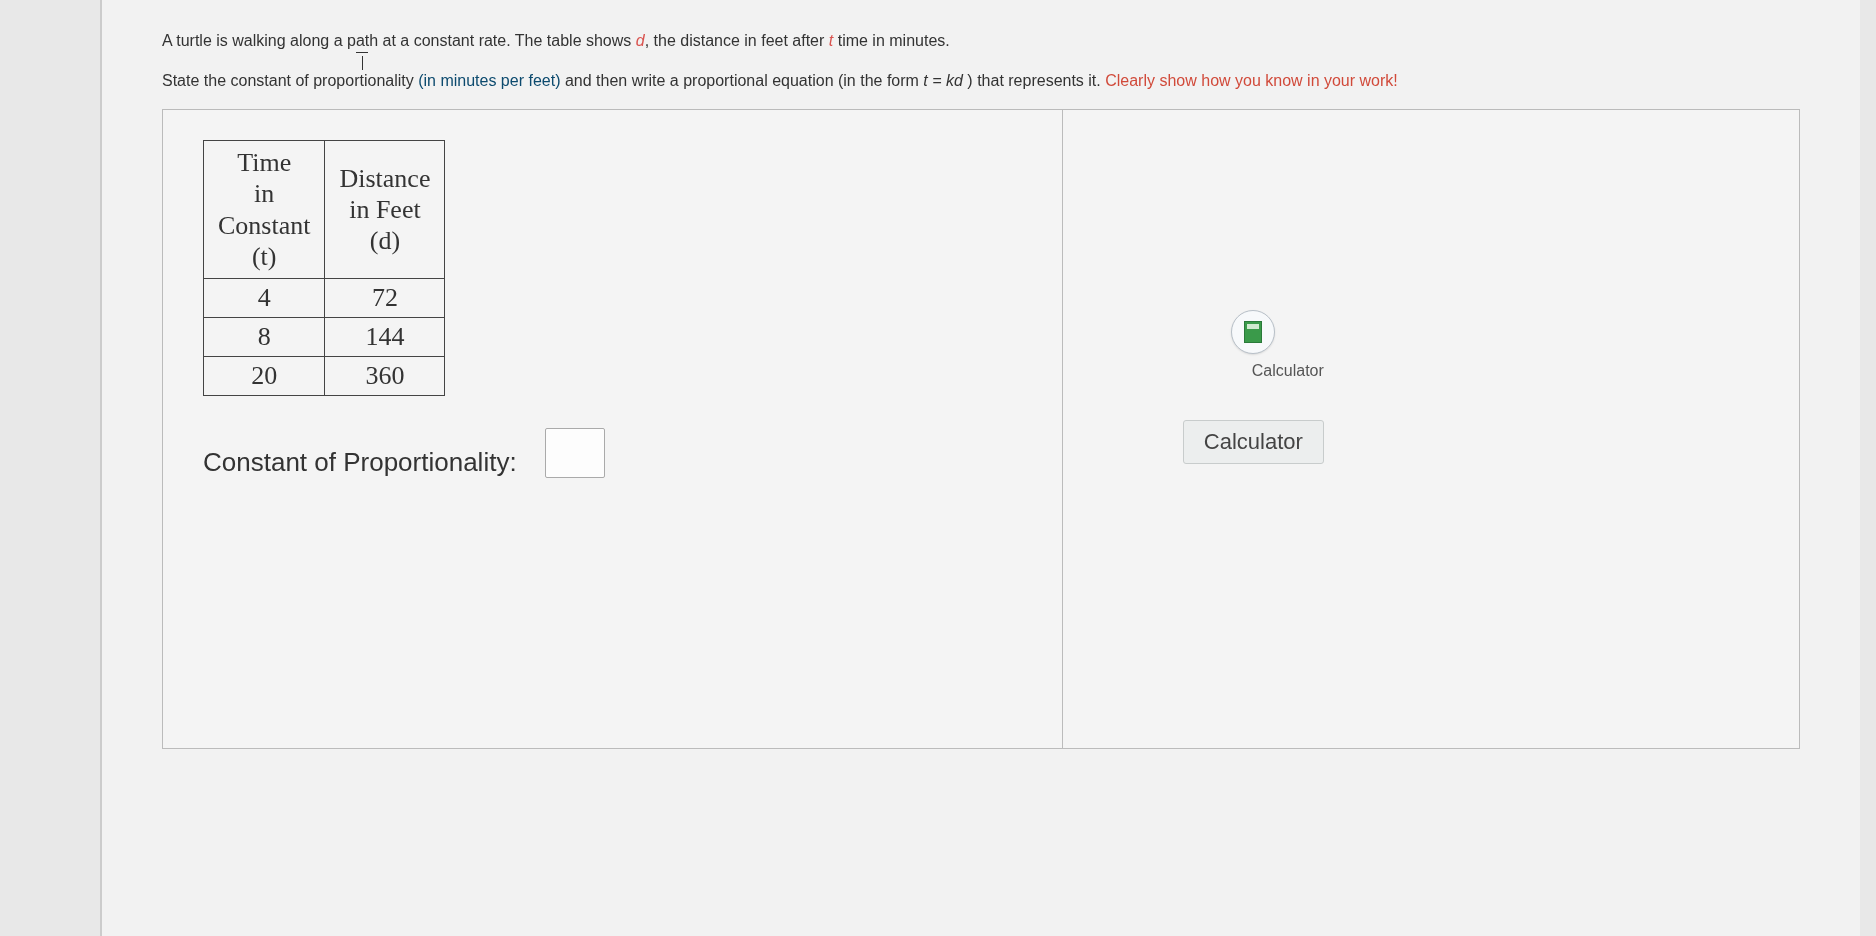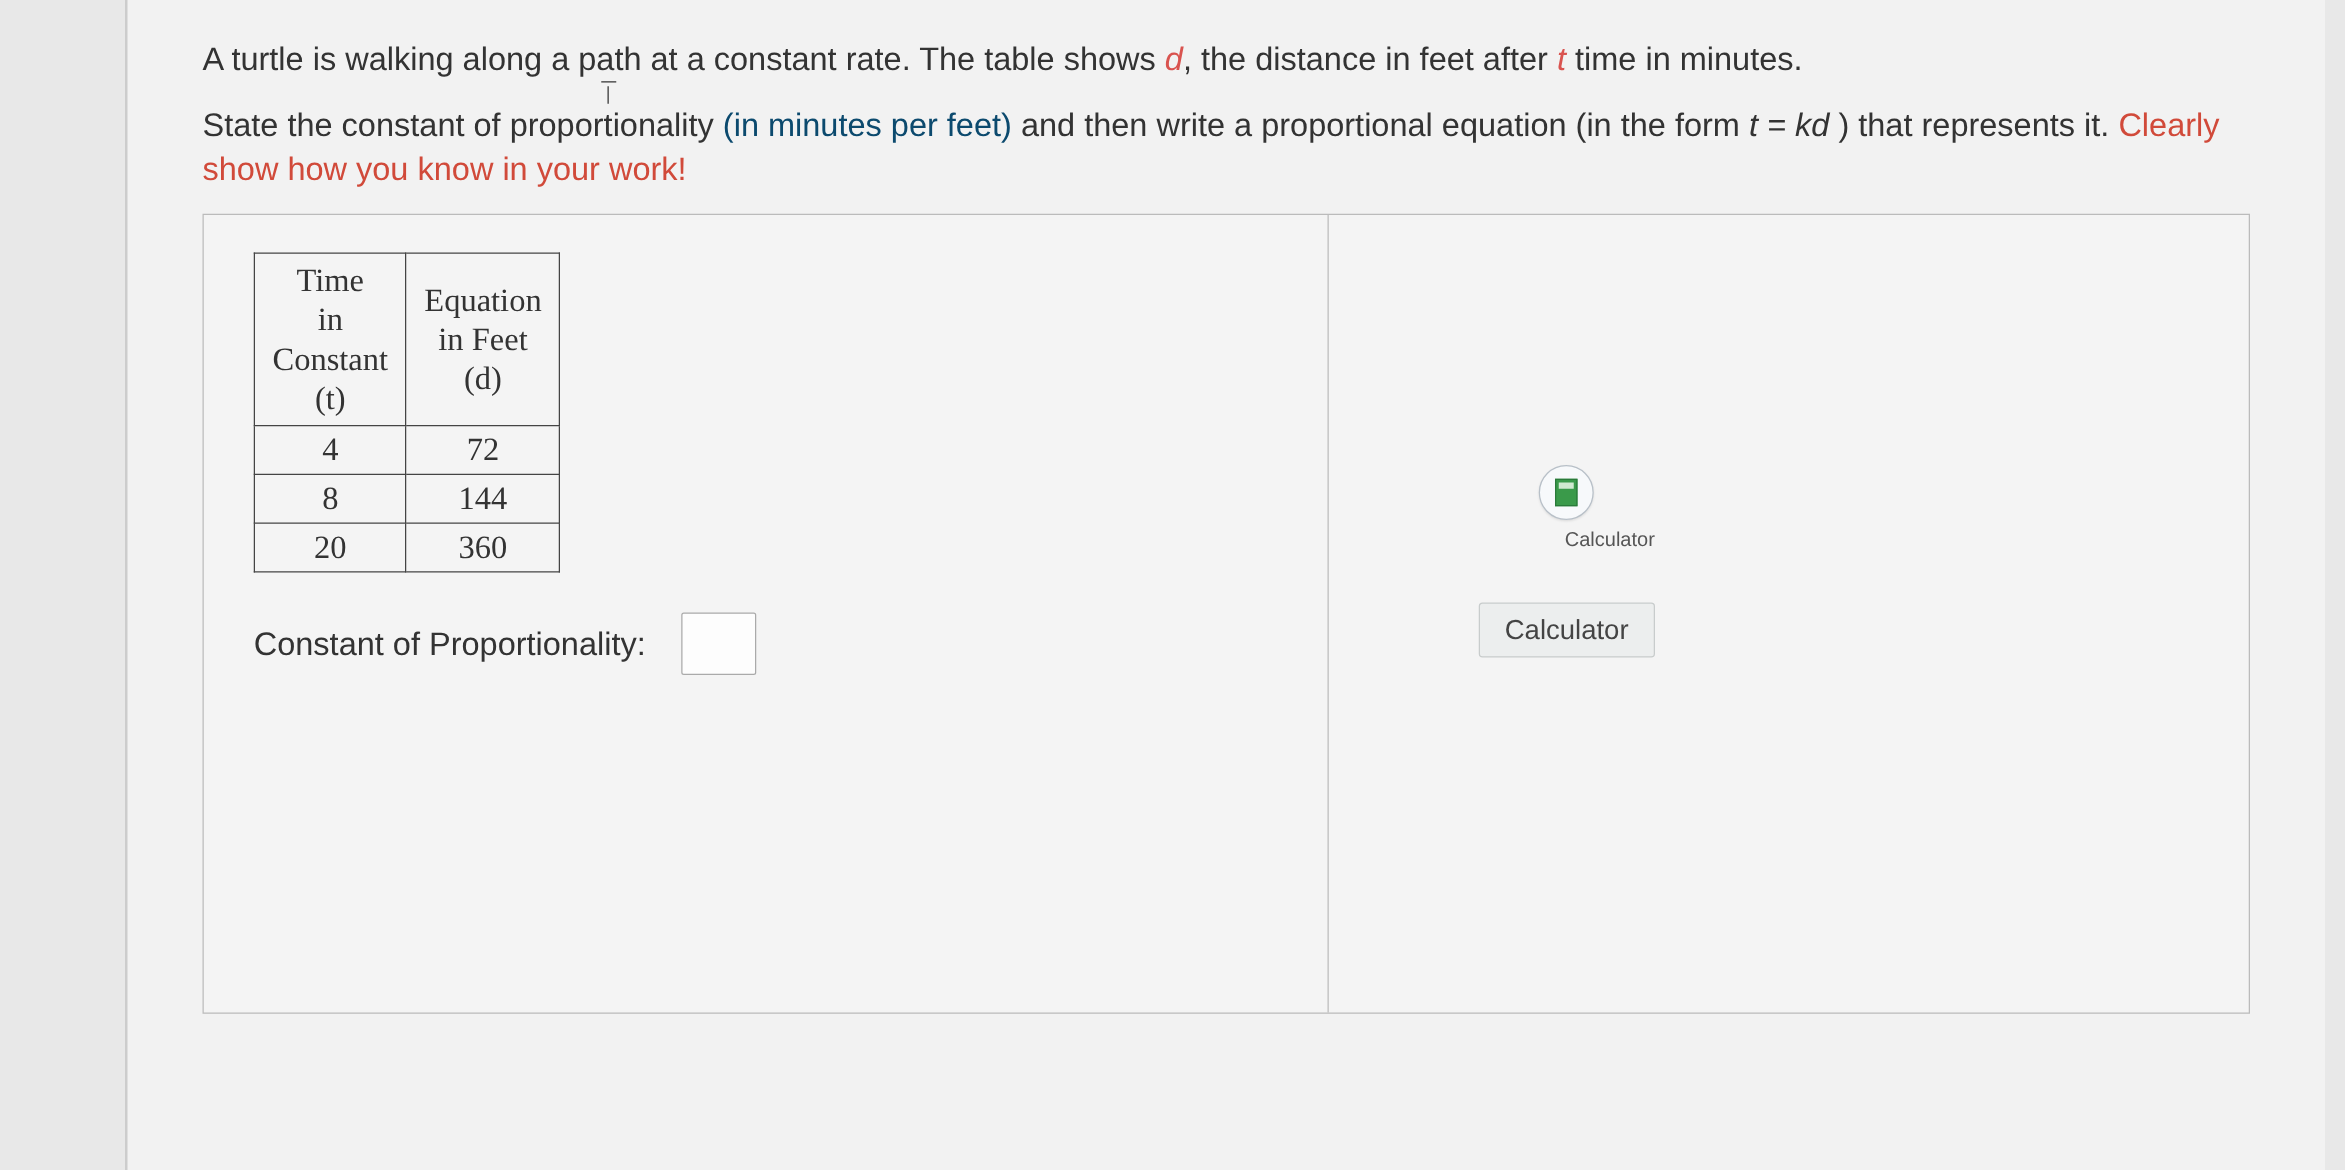--- a/index.html
+++ b/index.html
@@ -15,21 +15,21 @@
     position: absolute;
     left: 100px;
     top: 0;
     width: 1760px;
     height: 936px;
     background: #f2f2f2;
     border-left: 2px solid #ccc;
     padding: 30px 60px 20px 60px;
   }
   .problem-text p {
-    font-size: 26px;
+    font-size: 16px;
     line-height: 1.35;
     color: #333;
     margin-bottom: 18px;
   }
   .orange { color: #d9534f; font-style: italic; }
   .green { color: #0c4a6e; }
   .red { color: #d14a3a; }
   .italic { font-style: italic; }
   .answer-area {
     display: flex;
@@ -60,21 +60,21 @@
     font-size: 26px;
     font-weight: normal;
   }
   table.data-table th {
     font-weight: normal;
     padding: 6px 14px;
     line-height: 1.2;
   }
   .prompt-row {
     display: flex;
-    align-items: center;
+    align-items: flex-end;
     gap: 28px;
     margin-bottom: 70px;
     font-size: 26px;
   }
   .input-box {
     border: 1px solid #aaa;
     background: #fdfdfd;
     height: 50px;
     width: 60px;
     border-radius: 2px;
@@ -168,21 +168,21 @@
       <table class="data-table">
         <thead>
           <tr>
             <th>
               <span>Time</span><br>
               <span>in</span><br>
               <span>Constant</span><br>
               <span>(t)</span>
             </th>
             <th>
-              <span>Equation</span><br>
+              <span>Distance</span><br>
               <span>in Feet</span><br>
               <span>(d)</span>
             </th>
           </tr>
         </thead>
         <tbody>
           <tr>
             <td>4</td>
             <td>72</td>
           </tr>

